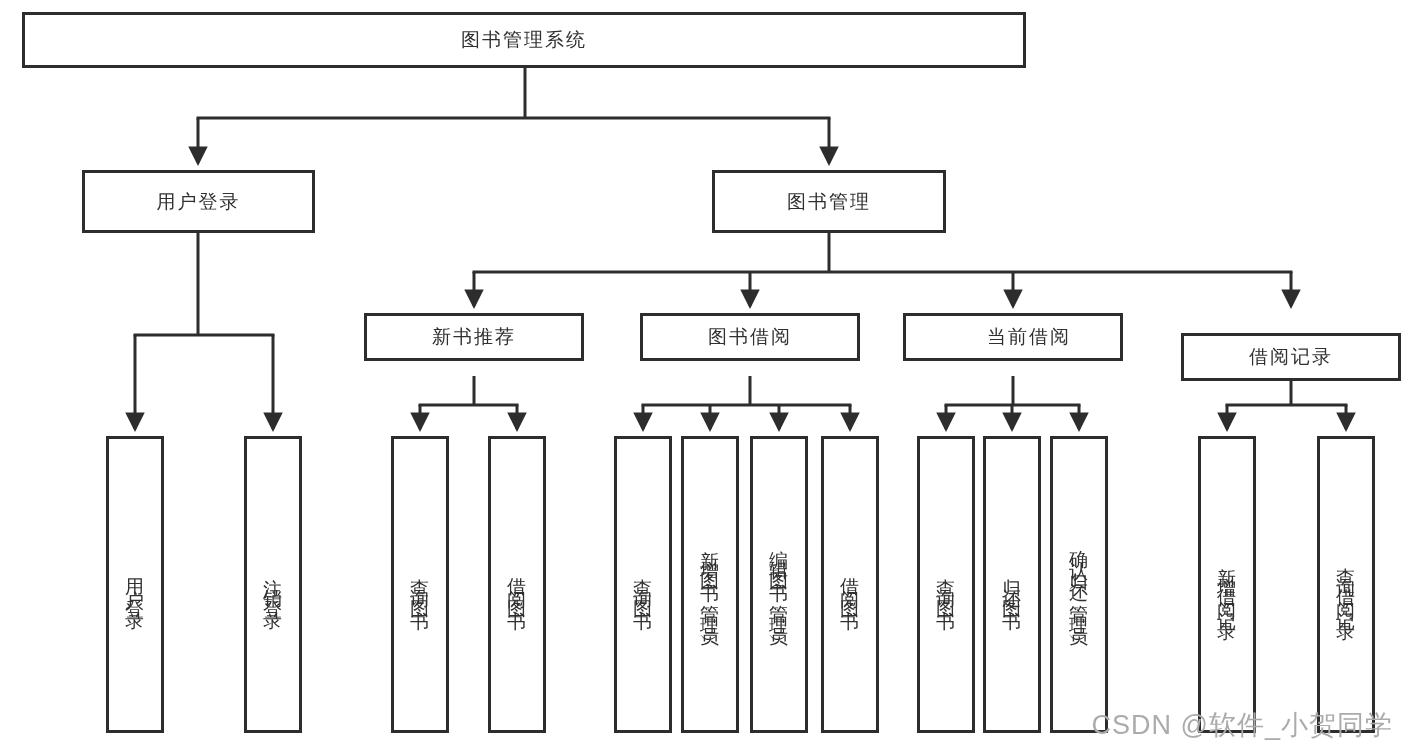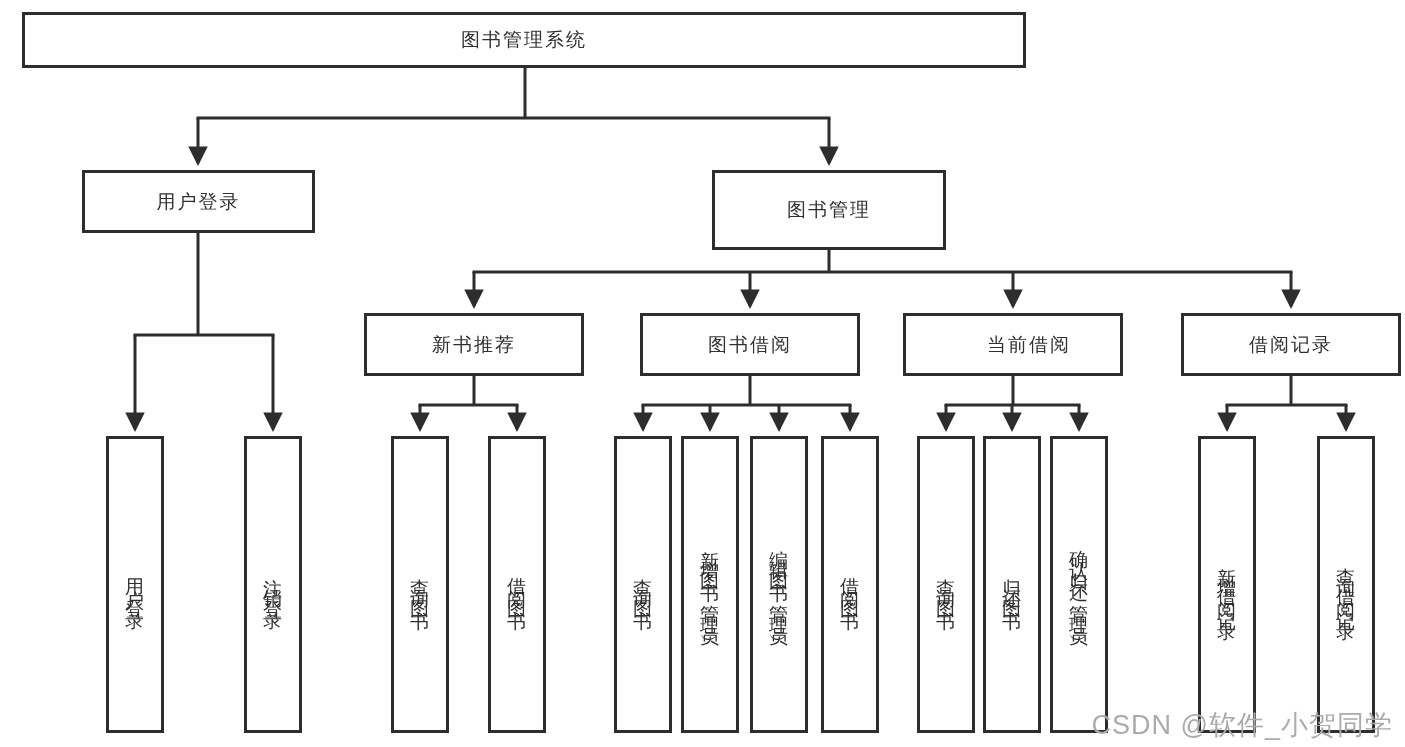--- a/index.html
+++ b/index.html
@@ -43,27 +43,27 @@
     text-orientation: mixed;
     letter-spacing: 11px;
     font-size: 19px;
     line-height: 1;
     white-space: normal;
   }
   
   .n-root   { left: 22px;  top: 12px;  width: 1004px; height: 56px; }
   
   .n-login  { left: 82px;  top: 170px; width: 233px;  height: 63px; }
-  .n-mgmt   { left: 712px; top: 170px; width: 234px;  height: 80px; }
+  .n-mgmt   { left: 712px; top: 170px; width: 234px;  height: 63px; }
   
-  .n-l3     { top: 313px;  height: 63px; width: 220px; }
+  .n-l3     { top: 313px;  height: 48px; width: 220px; }
   .n-newrec { left: 364px; }
   .n-borrow { left: 640px; font-family: Liberation Mono, monospace; }
   .n-current{ left: 903px; padding-left: 32px; }
-  .n-record { left: 1181px;}
+  .n-record { left: 1181px; margin-top: 20px;}
   
   .leaf     { top: 436px;  height: 297px; width: 58px; }
   .lf-1  { left: 106px; }
   .lf-2  { left: 244px; }
   .lf-3  { left: 391px; }
   .lf-4  { left: 488px; }
   .lf-5  { left: 614px; }
   .lf-6  { left: 681px; }
   .lf-7  { left: 750px; }
   .lf-8  { left: 821px; }

